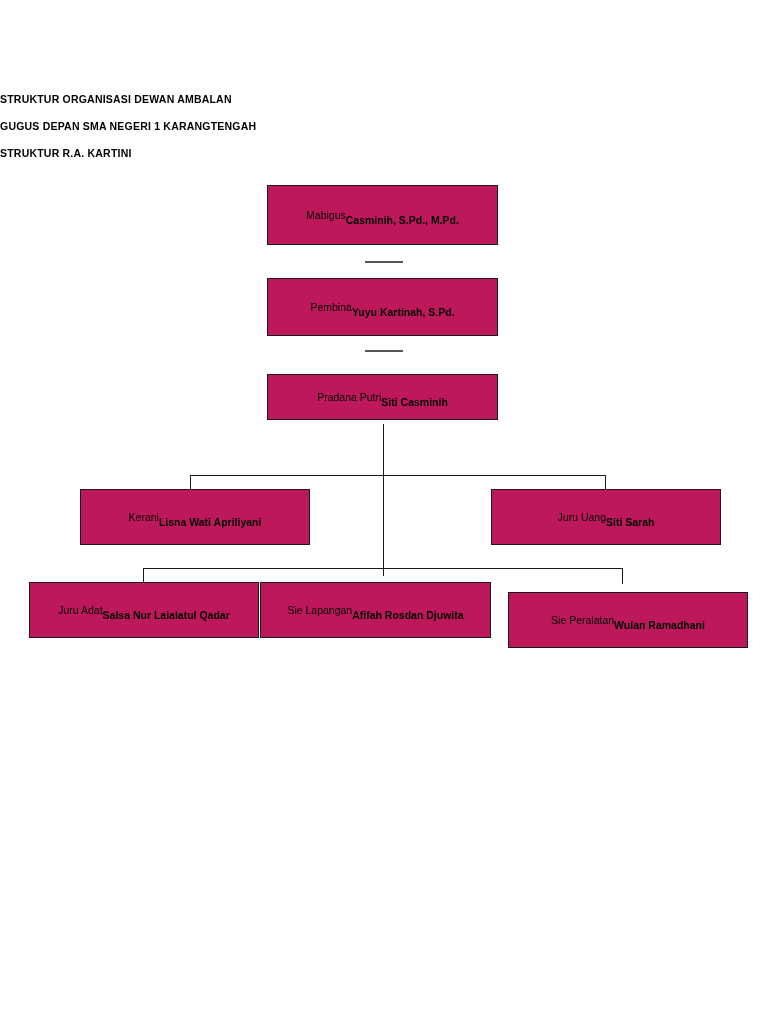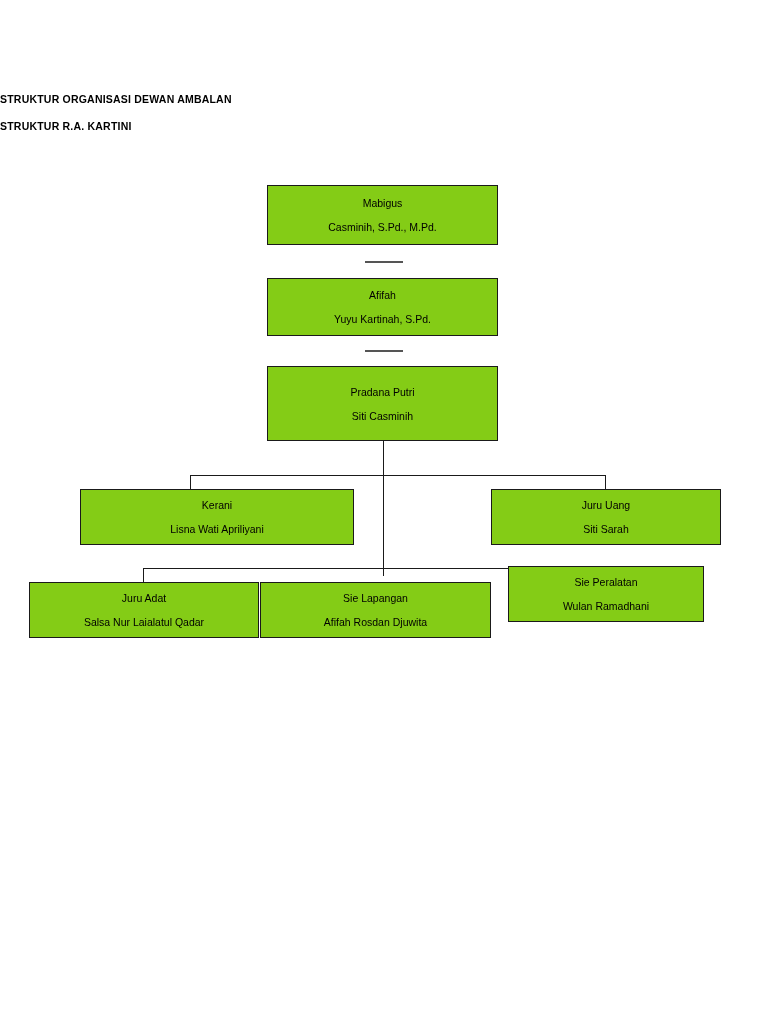--- a/index.html
+++ b/index.html
@@ -38,38 +38,37 @@
     font-weight: bold;
     letter-spacing: 0.02em;
     line-height: 27px;
     white-space: nowrap;
   }
 
   
   .node-box {
     position: absolute;
     box-sizing: border-box;
-    background: #84cc16;
+    background: #be185d;
     border: 1.6px solid #1a1a1a;
     display: flex;
-    flex-direction: column;
     align-items: center;
     justify-content: center;
     z-index: 3;
   }
   .node-role {
     font-size: 10.5px;
     font-weight: normal;
     line-height: 14px;
     text-align: center;
     white-space: nowrap;
   }
   .node-name {
     font-size: 10.5px;
-    font-weight: normal;
+    font-weight: bold;
     line-height: 14px;
     text-align: right;
     margin-top: 10px;
     white-space: nowrap;
   }
 
   
   .conn {
     position: absolute;
     background: #1a1a1a;
@@ -84,20 +83,21 @@
     z-index: 1;
   }
 </style>
 </head>
 <body>
 
 <div id="chart-root">
 
   <div class="title-block">
     <div class="title-line">STRUKTUR ORGANISASI DEWAN AMBALAN</div>
+    <div class="title-line">GUGUS DEPAN SMA NEGERI 1 KARANGTENGAH</div>
     <div class="title-line">STRUKTUR R.A. KARTINI</div>
   </div>
 
   <div class="conn-dash" style="left:365px; top:261px; width:38px;"></div>
 
   <div class="conn-dash" style="left:365px; top:350px; width:38px;"></div>
 
   <div class="conn conn-v" style="left:382.5px; top:424px; height:152px;"></div>
 
   <div class="conn conn-h" style="left:190px; top:475px; width:416px;"></div>
@@ -107,47 +107,47 @@
   <div class="conn conn-h" style="left:143px; top:568px; width:480px;"></div>
   <div class="conn conn-v" style="left:143px; top:568px; height:16px;"></div>
   <div class="conn conn-v" style="left:621.6px; top:568px; height:16px;"></div>
 
   <div class="node-box" style="left:267px; top:185px; width:231px; height:60px;">
     <div class="node-role">Mabigus</div>
     <div class="node-name">Casminih, S.Pd., M.Pd.</div>
   </div>
 
   <div class="node-box" style="left:267px; top:278px; width:231px; height:58px;">
-    <div class="node-role">Afifah</div>
+    <div class="node-role">Pembina</div>
     <div class="node-name">Yuyu Kartinah, S.Pd.</div>
   </div>
 
-  <div class="node-box" style="left:267px; top:366px; width:231px; height:75px;">
+  <div class="node-box" style="left:267px; top:374px; width:231px; height:46px;">
     <div class="node-role">Pradana Putri</div>
     <div class="node-name">Siti Casminih</div>
   </div>
 
-  <div class="node-box" style="left:80px; top:489px; width:274px; height:56px;">
+  <div class="node-box" style="left:80px; top:489px; width:230px; height:56px;">
     <div class="node-role">Kerani</div>
     <div class="node-name">Lisna Wati Apriliyani</div>
   </div>
 
   <div class="node-box" style="left:29px; top:582px; width:230px; height:56px;">
     <div class="node-role">Juru Adat</div>
     <div class="node-name">Salsa Nur Laialatul Qadar</div>
   </div>
 
   <div class="node-box" style="left:491px; top:489px; width:230px; height:56px;">
     <div class="node-role">Juru Uang</div>
     <div class="node-name">Siti Sarah</div>
   </div>
 
   <div class="node-box" style="left:260px; top:582px; width:231px; height:56px;">
     <div class="node-role">Sie Lapangan</div>
     <div class="node-name">Afifah Rosdan Djuwita</div>
   </div>
 
-  <div class="node-box" style="left:508px; top:566px; width:196px; height:56px;">
+  <div class="node-box" style="left:508px; top:592px; width:240px; height:56px;">
     <div class="node-role">Sie Peralatan</div>
     <div class="node-name">Wulan Ramadhani</div>
   </div>
 
 </div>
 
 </body></html>

